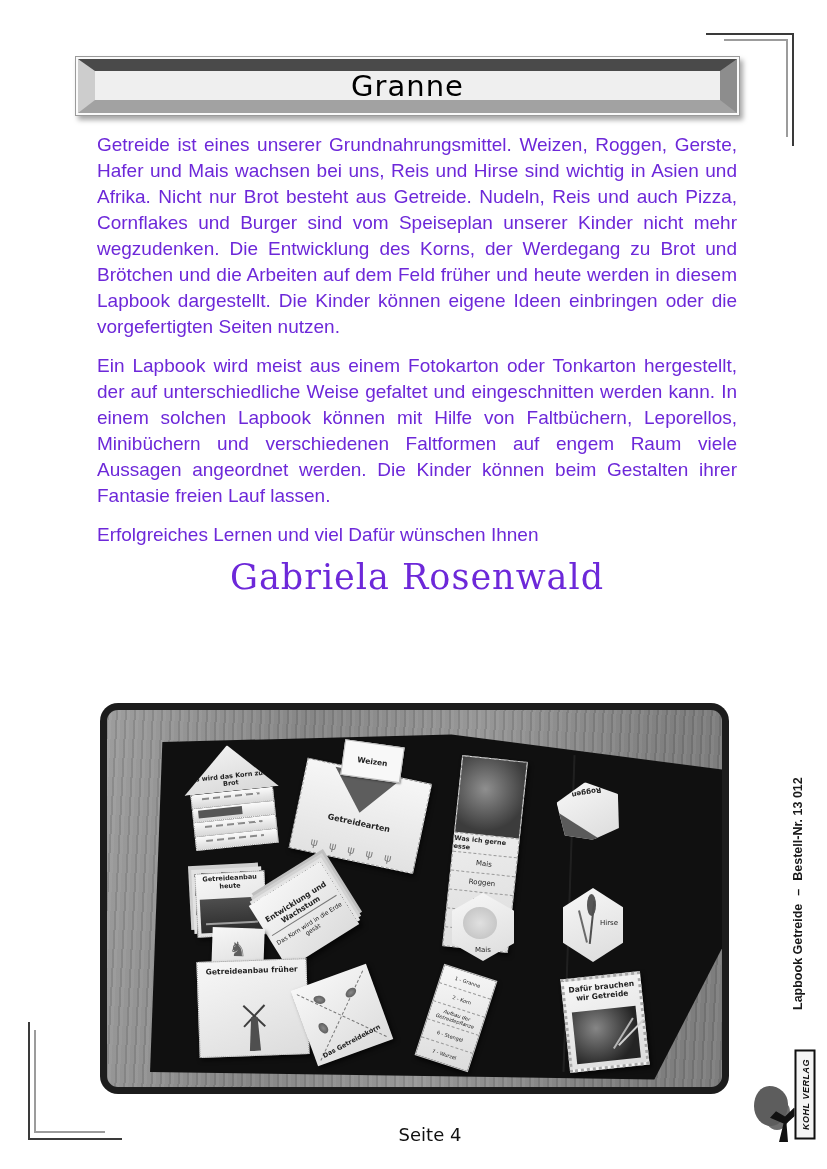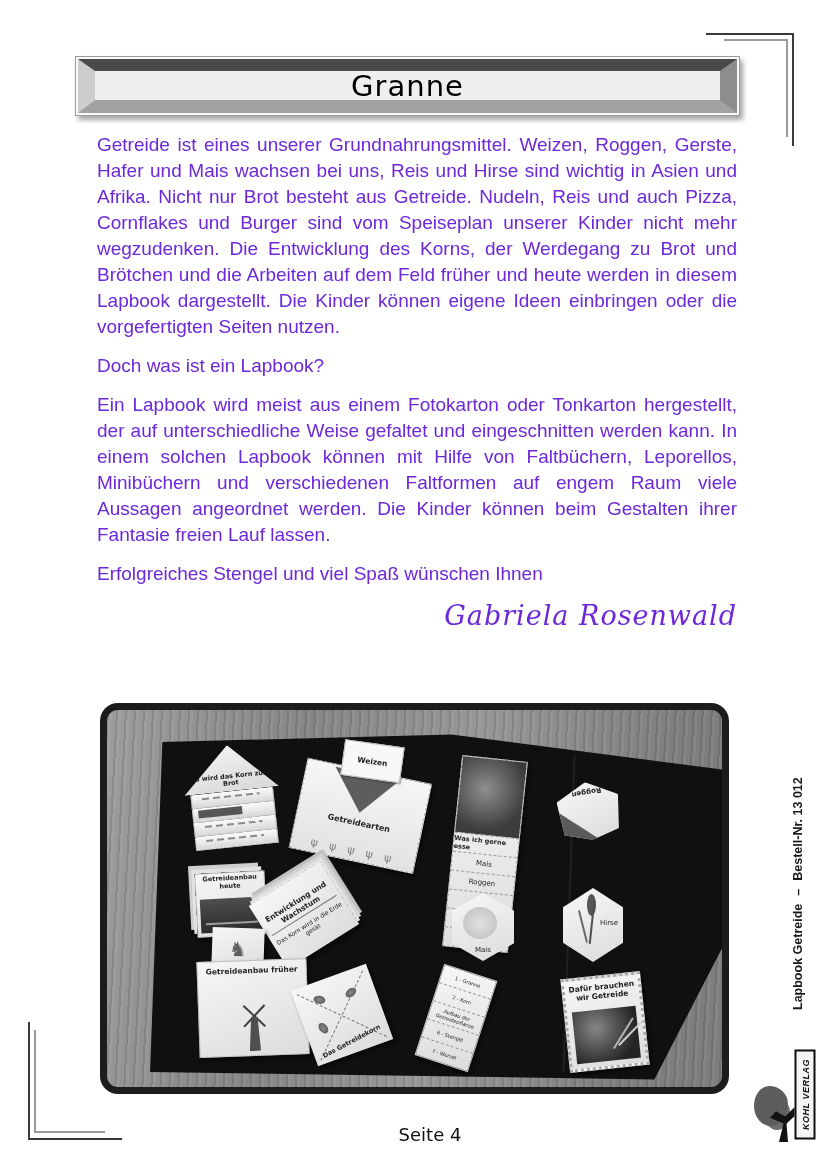--- a/index.html
+++ b/index.html
@@ -18,22 +18,22 @@
              border:1px solid #9a9a9a;box-shadow:3px 4px 5px rgba(0,0,0,0.35);}
   .title-bevel{position:absolute;inset:2px;border-style:solid;border-width:12px 17px 13px 17px;
                border-color:#4a4a4a #8d8d8d #a2a2a2 #cdcdcd;background:#efefef;}
   .title-text{position:absolute;inset:0;display:flex;align-items:center;justify-content:center;
               font-family:"DejaVu Sans",sans-serif;font-size:29px;font-weight:500;letter-spacing:1px;color:#000;}
 
   
   .copy{position:absolute;left:97px;top:132px;width:640px;font-size:19px;line-height:26px;color:#6d28d9;}
   .copy p{margin:0 0 13px 0;text-align:justify;}
   .copy p.noj{text-align:left;}
-  .signature{margin:16px 0 4px 0;text-align:right;font-family:"DejaVu Serif",serif;font-style:italic;
-             font-size:27px;letter-spacing:1px;}
+  .signature{margin:16px 0 4px 0;text-align:center;font-family:"DejaVu Serif",serif;
+             font-size:35px;letter-spacing:1px;}
   .intro{margin-top:44px;}
 
   
   .photo{position:absolute;left:100px;top:703px;width:629px;height:391px;border-radius:18px;
          background:#1c1c1c;padding:7px;box-sizing:border-box;}
   .wood{position:relative;width:100%;height:100%;border-radius:11px;overflow:hidden;
         background:linear-gradient(100deg,#9d9d9d,#868686 30%,#979797 55%,#7e7e7e 85%);}
   .wood:before{content:"";position:absolute;inset:0;
         background:repeating-linear-gradient(93deg,rgba(0,0,0,0.10) 0 2px,rgba(255,255,255,0.05) 2px 5px,transparent 5px 9px);}
   .card{position:absolute;inset:0;background:#101010;
@@ -169,23 +169,22 @@
   <div class="mark bl-outer"></div>
   <div class="mark bl-inner"></div>
 
   <div class="title-box">
     <div class="title-bevel"></div>
     <div class="title-text">Granne</div>
   </div>
 
   <div class="copy">
     <p>Getreide ist eines unserer Grundnahrungsmittel. Weizen, Roggen, Gerste, Hafer und Mais wachsen bei uns, Reis und Hirse sind wichtig in Asien und Afrika. Nicht nur Brot besteht aus Getreide. Nudeln, Reis und auch Pizza, Cornflakes und Burger sind vom Speiseplan unserer Kinder nicht mehr wegzudenken. Die Entwicklung des Korns, der Werdegang zu Brot und Brötchen und die Arbeiten auf dem Feld früher und heute werden in diesem Lapbook dargestellt. Die Kinder können eigene Ideen einbringen oder die vorgefertigten Seiten nutzen.</p>
-    <p class="noj">Doch was ist ein Lapbook?</p>
     <p>Ein Lapbook wird meist aus einem Fotokarton oder Tonkarton hergestellt, der auf unterschiedliche Weise gefaltet und eingeschnitten werden kann. In einem solchen Lapbook können mit Hilfe von Faltbüchern, Leporellos, Minibüchern und verschiedenen Faltformen auf engem Raum viele Aussagen angeordnet werden. Die Kinder können beim Gestalten ihrer Fantasie freien Lauf lassen.</p>
-    <p class="noj">Erfolgreiches Stengel und viel Spaß wünschen Ihnen</p>
+    <p class="noj">Erfolgreiches Lernen und viel Dafür wünschen Ihnen</p>
     <div class="signature">Gabriela Rosenwald</div>
   </div>
 
   <div class="photo">
     <div class="wood">
       <div class="card"></div>
       <div class="crease"></div>
 
       <div class="el house">
         <div class="roof paper">

